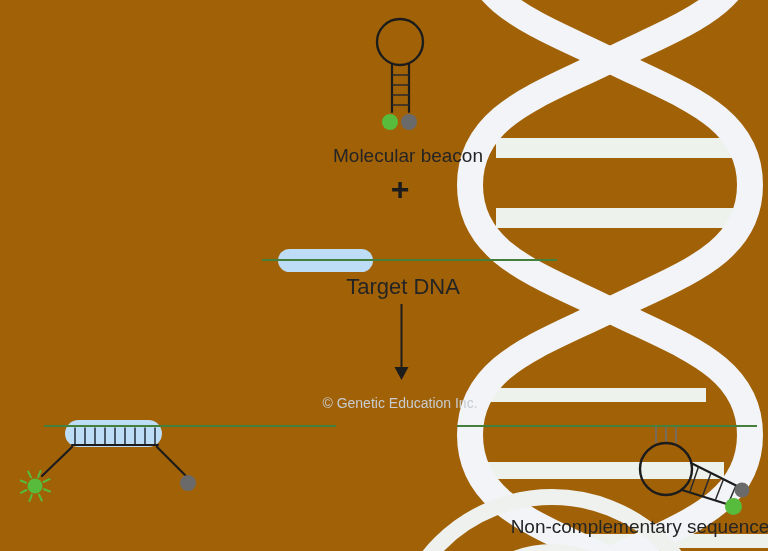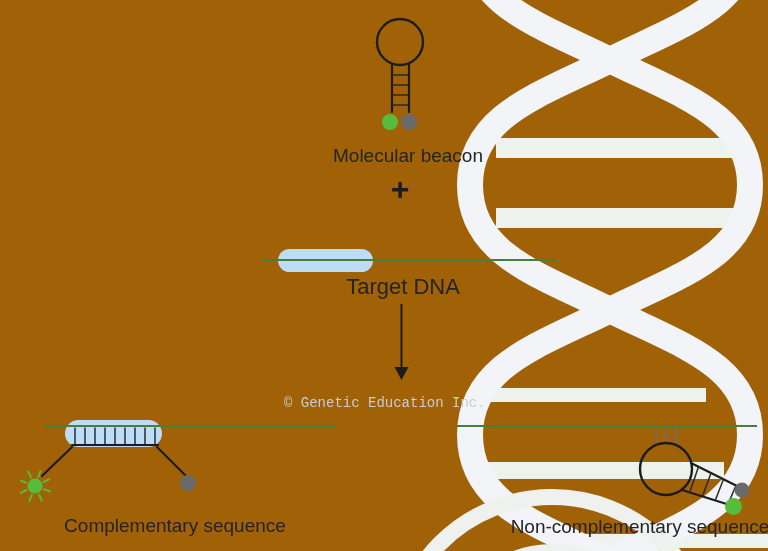--- a/index.html
+++ b/index.html
@@ -11,22 +11,22 @@
   .label {
     position:absolute; text-align:center; color:var(--label_text,#242424);
     font-size:19px; line-height:22px; white-space:nowrap;
   }
   .label-sm { font-size:22px; }
   .plus {
     position:absolute; text-align:center; color:var(--stroke_dark,#1a1a1a);
     font-size:32px; font-weight:700; line-height:32px;
   }
   .wm {
-    position:absolute; text-align:left; color:var(--watermark_text,#c8ccd0);
-    font-size:14px; line-height:16px; white-space:nowrap;font-family:Liberation Mono, monospace;
+    position:absolute; text-align:center; color:var(--watermark_text,#c8ccd0);
+    font-size:14px; line-height:16px; white-space:nowrap;
   }
   svg { display:block; }
   .s-dark   { stroke:var(--stroke_dark,#1c1c1c); stroke-width:2.2; fill:none; stroke-linecap:round; }
   .s-dark-thick { stroke:var(--stroke_dark,#1c1c1c); stroke-width:2.4; fill:none; }
   .s-green  { stroke:var(--dna_green,#44803c); stroke-width:2.2; fill:none; }
   .f-green  { fill:var(--fluorophore_green,#57bb3b); }
   .f-gray   { fill:var(--quencher_gray,#6a6a6a); }
   .pill     { fill:var(--probe_highlight,#bddcf5); }
   .rung     { stroke:#3c4a58; stroke-width:1.8; fill:none; }
   .rung-gray{ stroke:#6f6f6f; stroke-width:1.6; fill:none; }
@@ -106,21 +106,20 @@
       <path class="ray" d="M11.8,84.9 L9.5,91"></path>
       <path class="ray" d="M6.4,80 L0.8,82.8"></path>
       <path class="ray" d="M6.1,72.8 L0.8,70.5"></path>
       <path class="ray" d="M11,67.4 L8.2,61.5"></path>
       <path class="ray" d="M18.2,67.1 L20.5,61"></path>
       <path class="ray" d="M23.6,72 L29.5,69.2"></path>
       <circle class="f-green" cx="15" cy="76" r="7.5"></circle>
     </g>
     <circle class="f-gray" cx="168" cy="73" r="8"></circle>
   </svg>
-  <div class="label" style="left:30px;top:515px;width:290px">Complementary sequence</div>
 
   <svg class="abs" style="left:450px;top:410px" width="318" height="110" viewBox="0 0 318 110">
     <path class="s-green" d="M7,16 H307"></path>
     <g>
       <path class="rung-gray" d="M206,17 V33"></path>
       <path class="rung-gray" d="M216,17 V33"></path>
       <path class="rung-gray" d="M226,17 V33"></path>
     </g>
     <circle class="s-dark-thick" cx="216" cy="59" r="26"></circle>
     <g>

